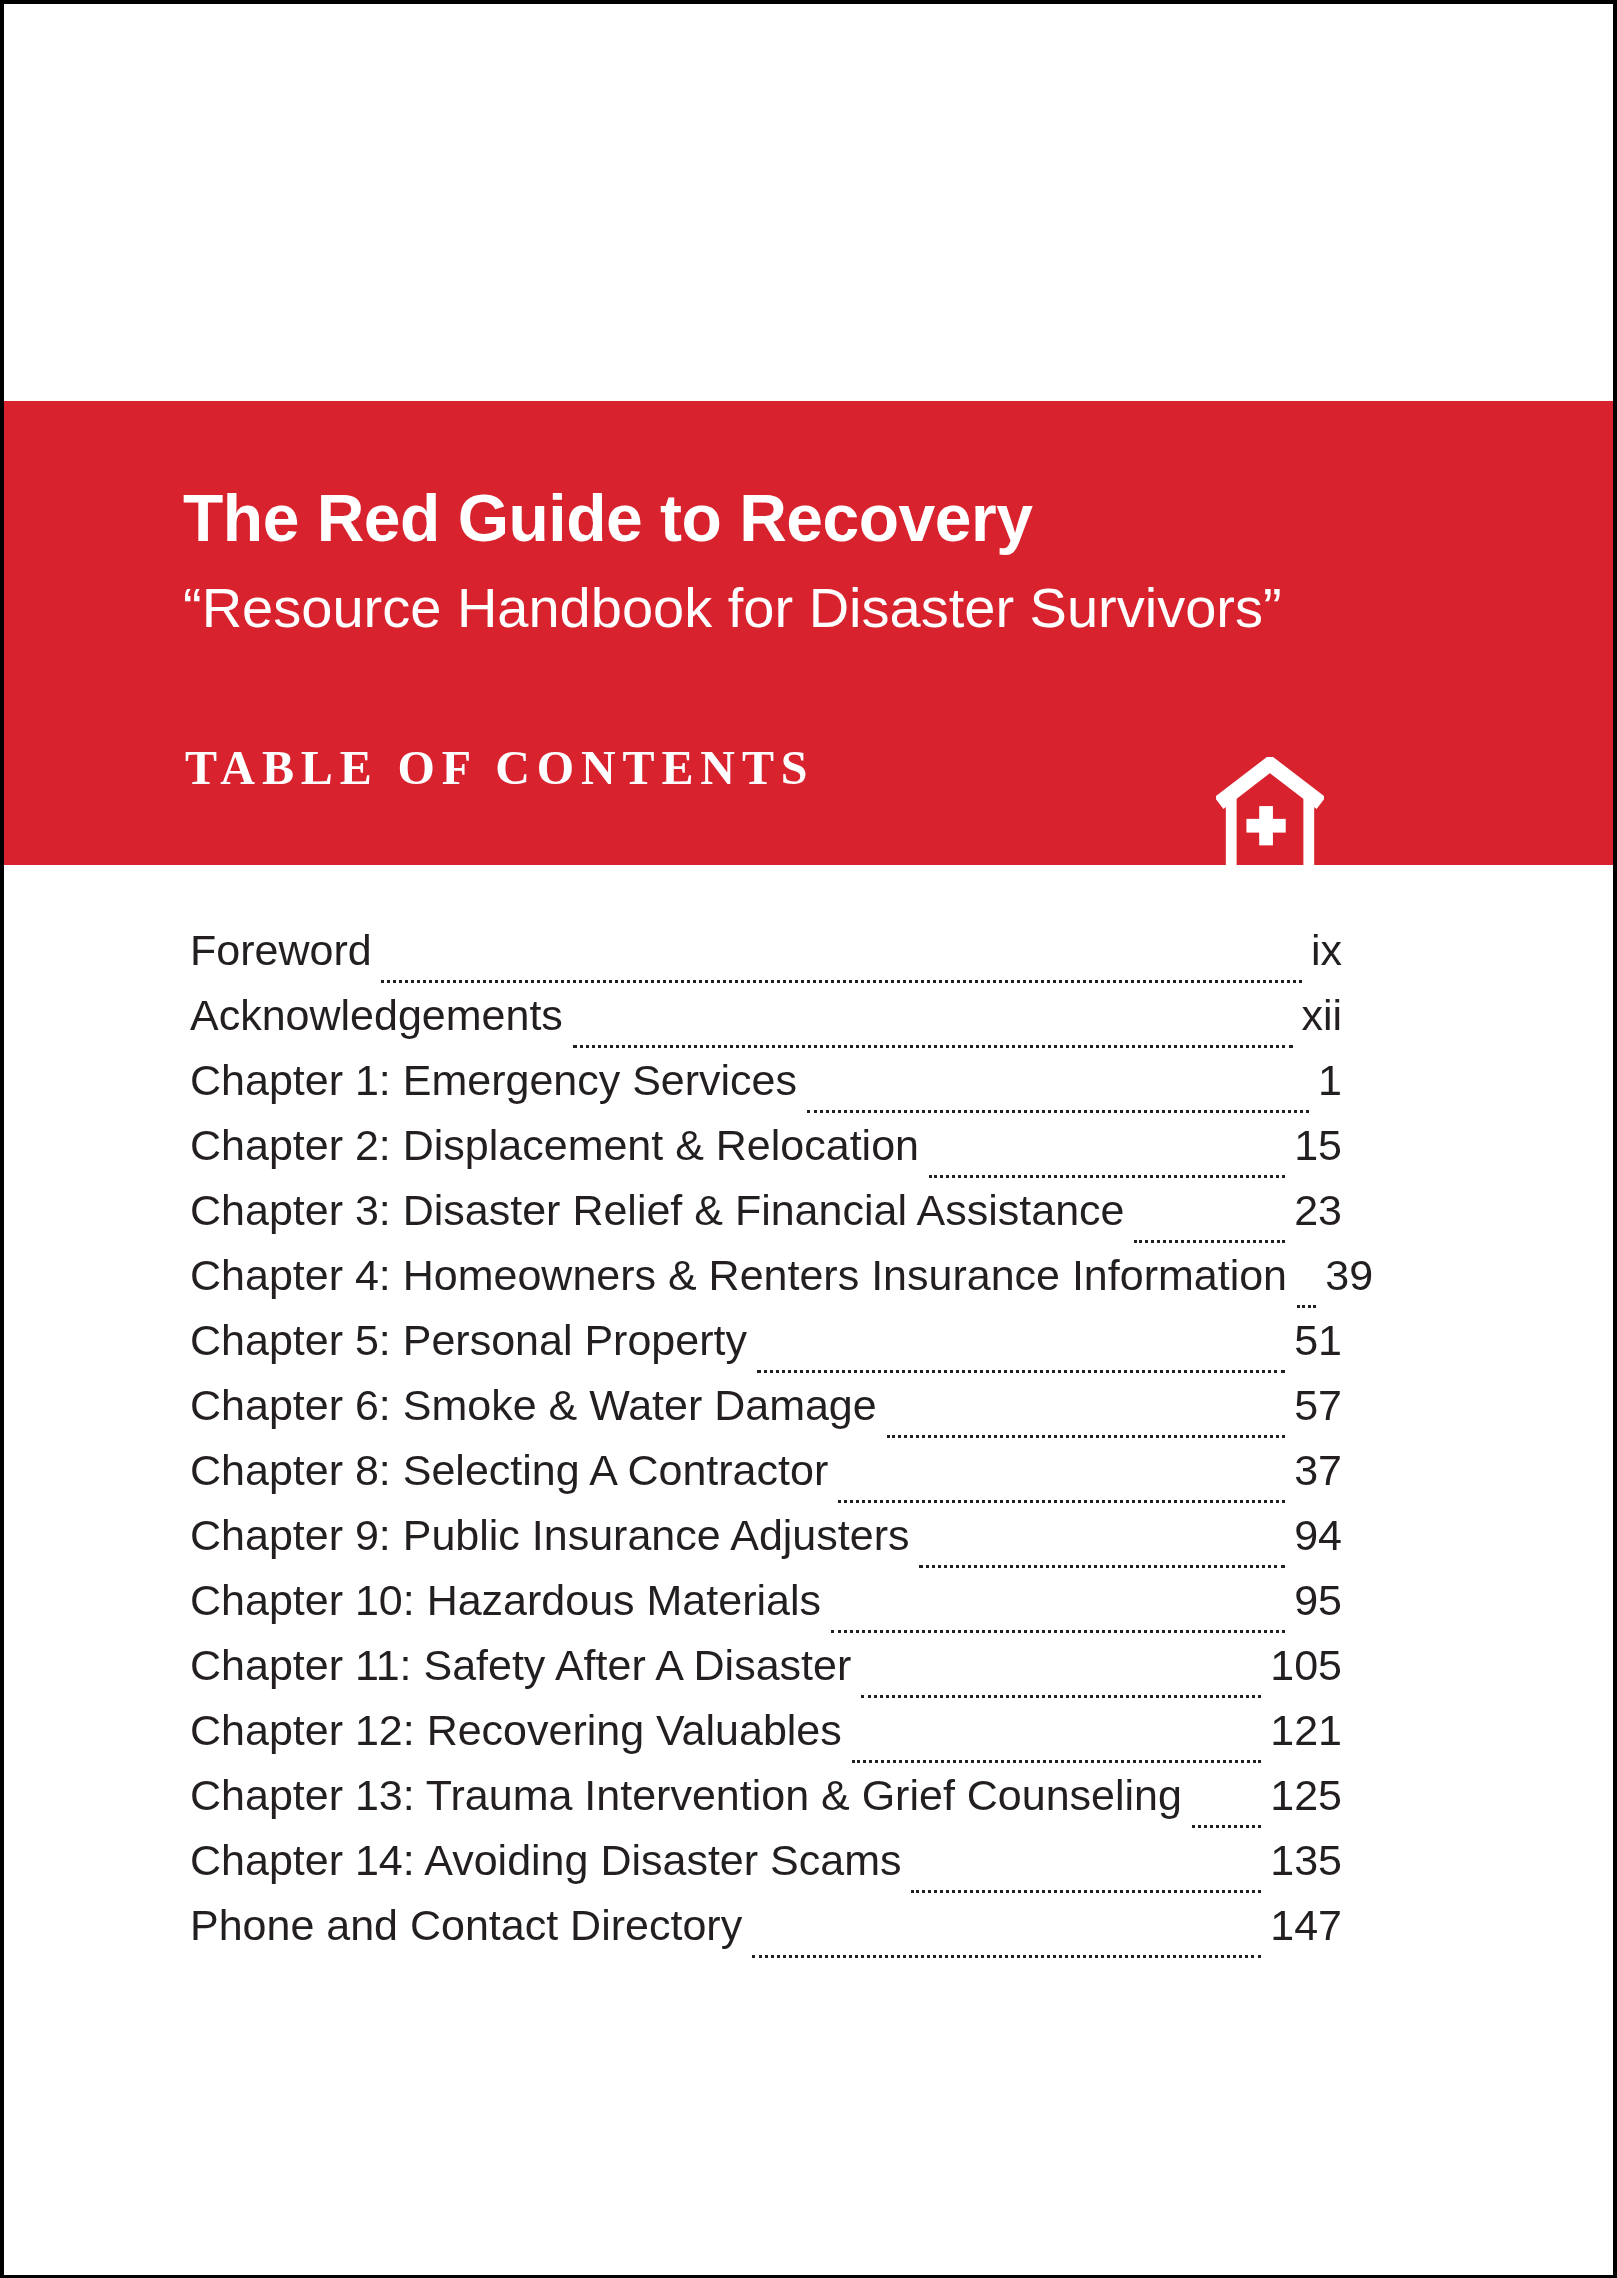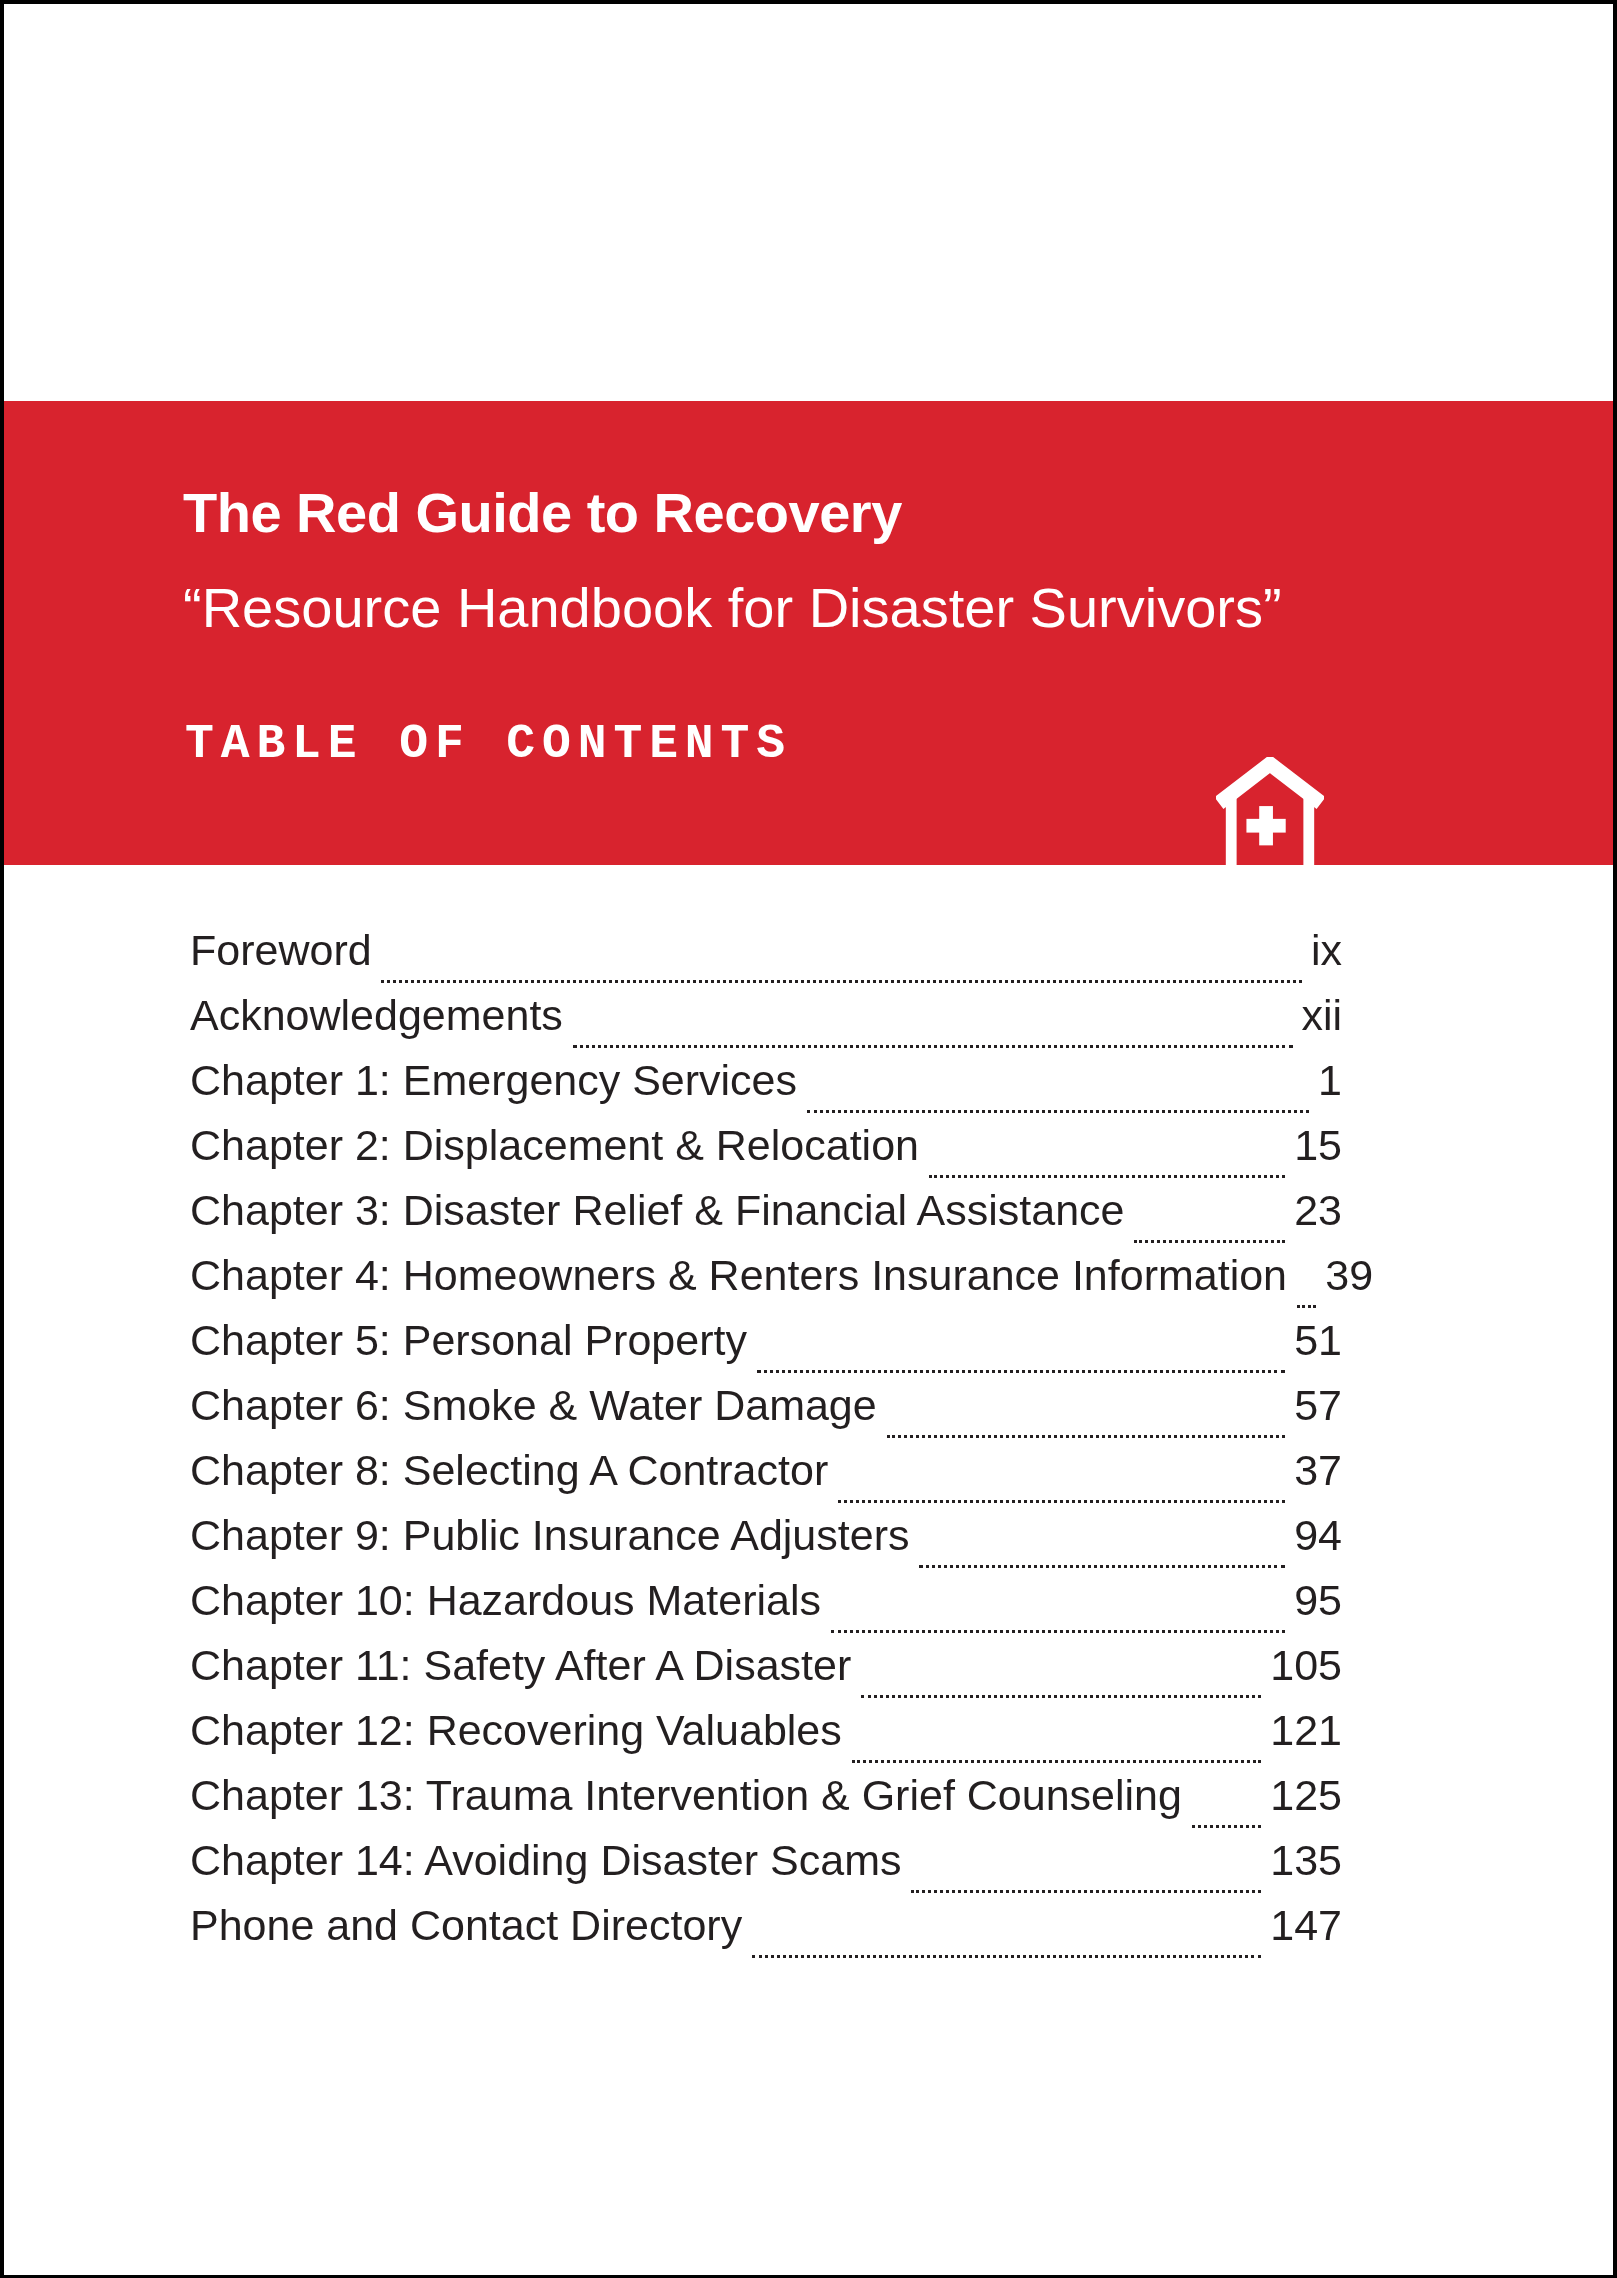--- a/index.html
+++ b/index.html
@@ -24,38 +24,38 @@
   }
   .band{
     position:absolute;
     left:0;top:397px;
     width:100%;height:464px;
     background:var(--band_red);
   }
   .title{
     position:absolute;
     left:179px;top:481px;
-    font-size:56px;line-height:1;
+    font-size:66px;line-height:1;
     font-weight:bold;
     color:#ffffff;
     letter-spacing:-0.5px;
     white-space:nowrap;
   }
   .subtitle{
     position:absolute;
     left:179px;top:576px;
     font-size:56px;line-height:1;
     font-weight:normal;
     color:#ffffff;
     white-space:nowrap;
   }
   .section-heading{
     position:absolute;
-    left:181px;top:716px;
-    font-family:Liberation Mono, monospace;
+    left:181px;top:740px;
+    font-family:Liberation Serif, serif;
     font-weight:bold;
     font-size:48px;line-height:1;
     letter-spacing:6.9px;
     color:#ffffff;
     white-space:nowrap;
   }
   .house-icon{
     position:absolute;
     left:1212px;top:753px;
     width:108px;height:108px;

